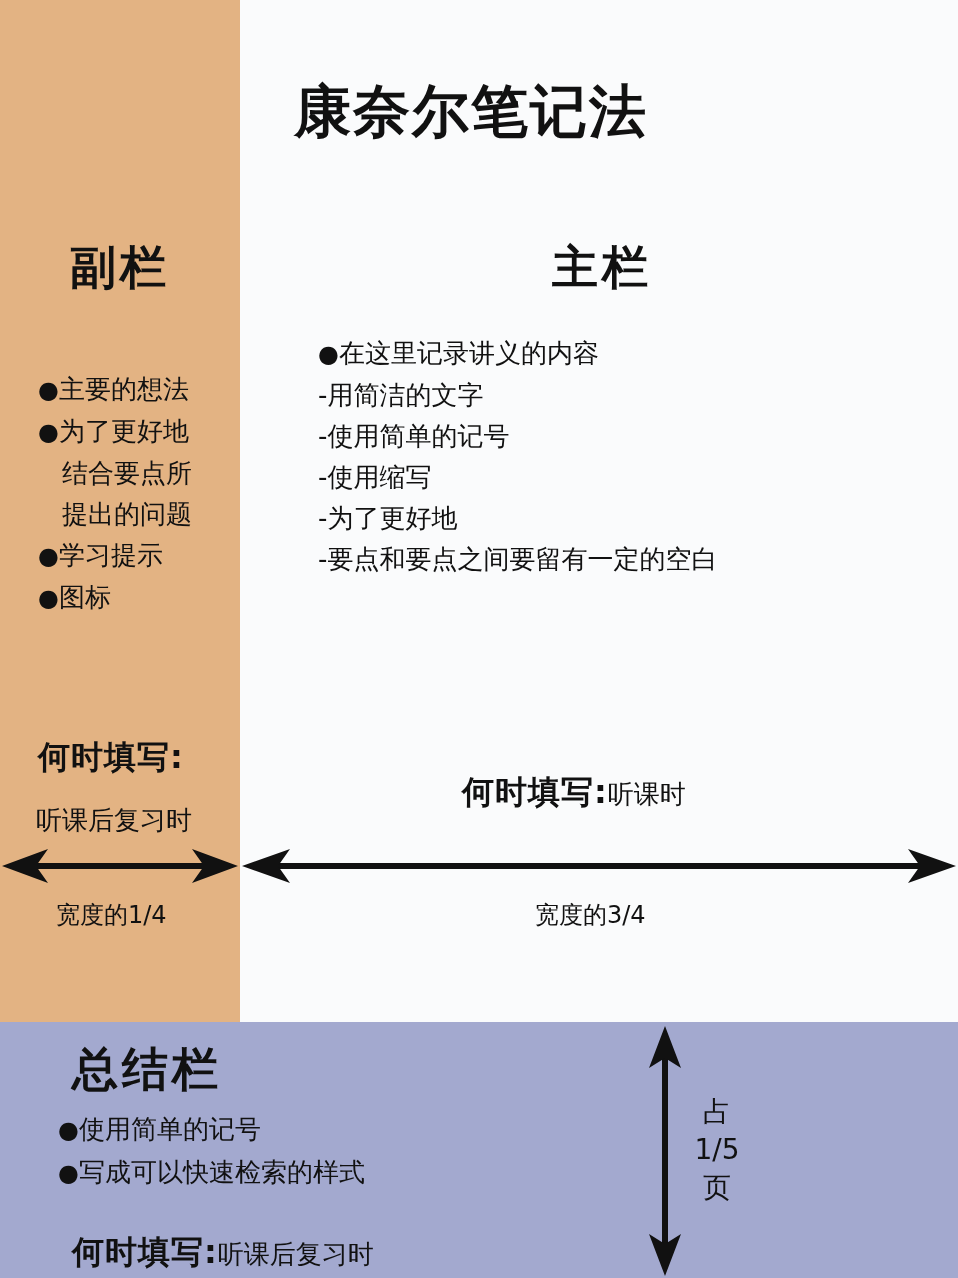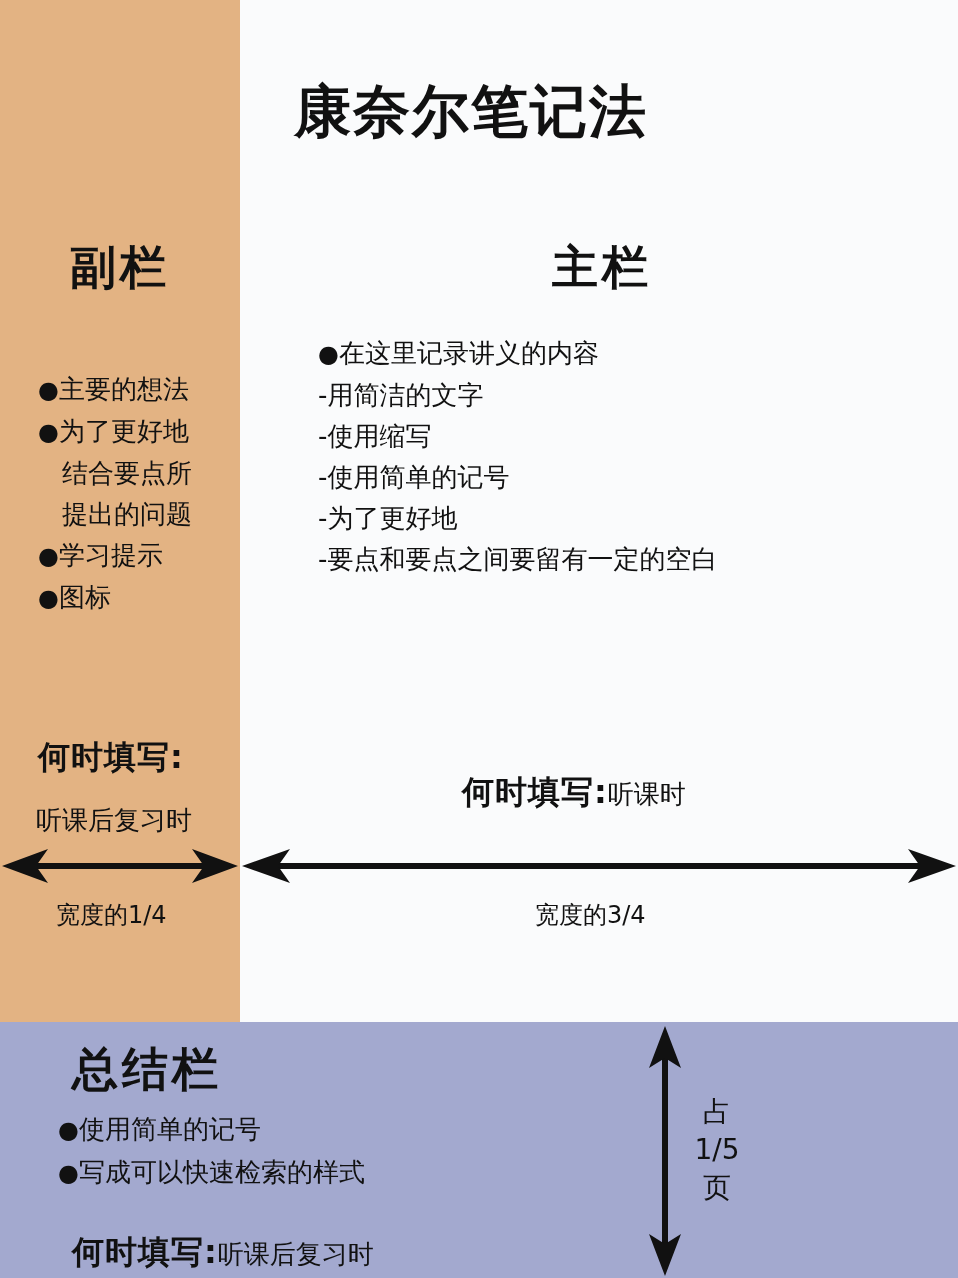--- a/index.html
+++ b/index.html
@@ -90,22 +90,22 @@
   <line x1="14" y1="20" x2="226" y2="20" stroke="#111" stroke-width="6"></line>
   <path d="M2 20 L48 3 L36 20 L48 37 Z" fill="#111"></path>
   <path d="M238 20 L192 3 L204 20 L192 37 Z" fill="#111"></path>
 </svg>
 <div class="width-label cue-width">宽度的1/4</div>
 
 <div class="heading main-heading">主栏</div>
 <ul class="list main-list">
   <li><span class="bullet">●</span><span>在这里记录讲义的内容</span></li>
   <li><span>-</span><span>用简洁的文字</span></li>
+  <li><span>-</span><span>使用简单的记号</span></li>
   <li><span>-</span><span>使用缩写</span></li>
-  <li><span>-</span><span>使用简单的记号</span></li>
   <li><span>-</span><span>为了更好地</span></li>
   <li><span>-</span><span>要点和要点之间要留有一定的空白</span></li>
 </ul>
 <div class="main-when">
   <span class="when-label">何时填写:</span><span class="when-value">听课时</span>
 </div>
 
 <svg class="arrow h-arrow-main" viewBox="0 0 718 40">
   <line x1="14" y1="20" x2="704" y2="20" stroke="#111" stroke-width="6"></line>
   <path d="M2 20 L50 3 L38 20 L50 37 Z" fill="#111"></path>

